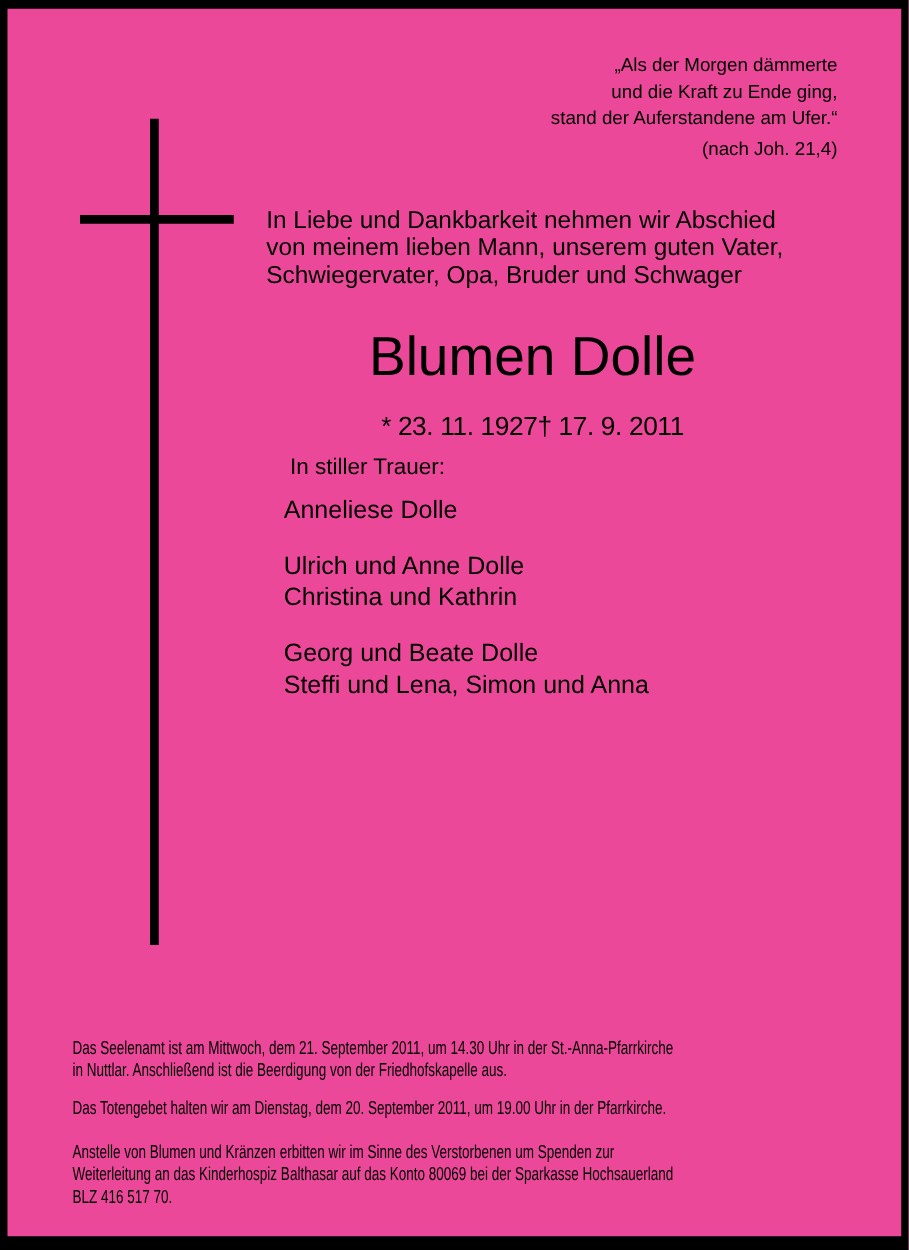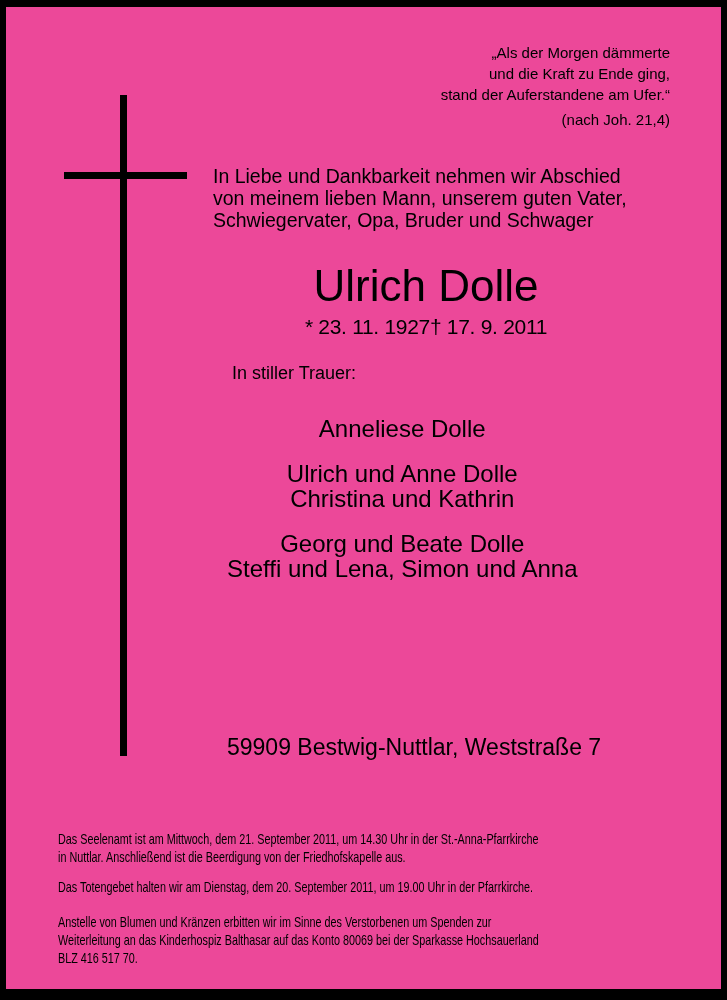--- a/index.html
+++ b/index.html
@@ -62,40 +62,39 @@
   .name-block {
     left: 221px;
     top: 255px;
     width: 398px;
     text-align: center;
     font-size: 44px;
     line-height: 1.1;
   }
   .dates-row {
     left: 221px;
-    top: 308px;
+    top: 323px;
     width: 398px;
     display: flex;
     justify-content: center;
     font-size: 21px;
     letter-spacing: -0.3px;
   }
 
   
   .trauer-heading {
     left: 226px;
     top: 356px;
     font-size: 18px;
   }
   .mourners-list {
     left: 221px;
-    top: 409px;
-    font-size: 24px;
+    top: 389px;
+    font-size: 20px;
     line-height: 25.5px;
-    text-align: center;
   }
   .mourner-group {
     margin-bottom: 19px;
   }
   .address-line {
     left: 221px;
     top: 727px;
     font-size: 23px;
   }
 
@@ -126,38 +125,37 @@
 
   <div>
     <div class="abs cross-vertical"></div>
     <div class="abs cross-horizontal"></div>
   </div>
 
   <div class="abs intro-text pre">In Liebe und Dankbarkeit nehmen wir Abschied
 von meinem lieben Mann, unserem guten Vater,
 Schwiegervater, Opa, Bruder und Schwager</div>
 
-  <div class="abs name-block">Ulrich Dolle</div>
+  <div class="abs name-block">Blumen Dolle</div>
 
   <div class="abs dates-row">
     <span>* 23. 11. 1927</span>
     <span>† 17. 9. 2011</span>
   </div>
 
   <div class="abs trauer-heading">In stiller Trauer:</div>
 
   <div class="abs mourners-list">
     <div class="mourner-group pre">Anneliese Dolle</div>
     <div class="mourner-group pre">Ulrich und Anne Dolle
 Christina und Kathrin</div>
     <div class="mourner-group pre">Georg und Beate Dolle
 Steffi und Lena, Simon und Anna</div>
   </div>
 
-  <div class="abs address-line">59909 Bestwig-Nuttlar, Weststraße 7</div>
 
   <div class="abs notice notice-1 pre">Das Seelenamt ist am Mittwoch, dem 21. September 2011, um 14.30 Uhr in der St.-Anna-Pfarrkirche
 in Nuttlar. Anschließend ist die Beerdigung von der Friedhofskapelle aus.</div>
   <div class="abs notice notice-2 pre">Das Totengebet halten wir am Dienstag, dem 20. September 2011, um 19.00 Uhr in der Pfarrkirche.</div>
   <div class="abs notice notice-3 pre">Anstelle von Blumen und Kränzen erbitten wir im Sinne des Verstorbenen um Spenden zur
 Weiterleitung an das Kinderhospiz Balthasar auf das Konto 80069 bei der Sparkasse Hochsauerland
 BLZ 416 517 70.</div>
 
 </div>
 

